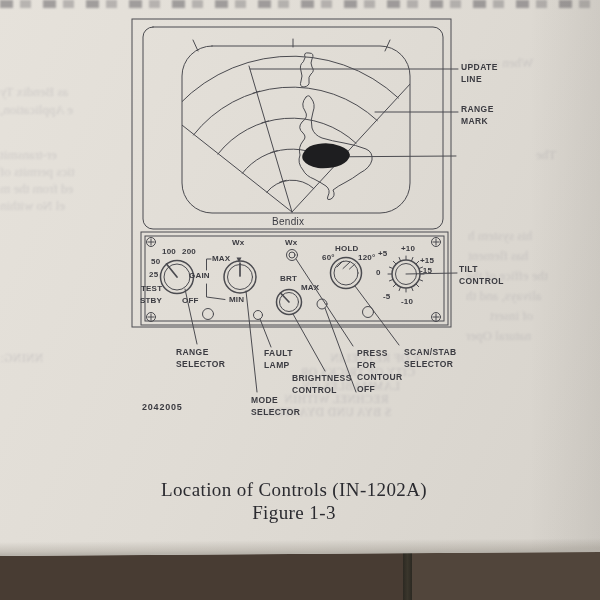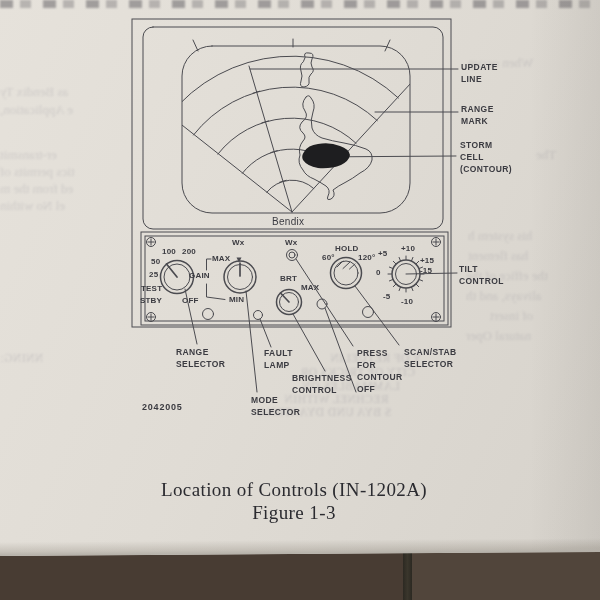--- a/index.html
+++ b/index.html
@@ -190,23 +190,20 @@
       <path d="M296 259 L353 346"></path>
       <path d="M325 308 L356 392"></path>
       <path d="M355 286 L399 345"></path>
     </g>
   </svg>
 
   <div class="lbl" style="left:461px;top:61px">UPDATE
 LINE</div>
   <div class="lbl" style="left:461px;top:103px">RANGE
 MARK</div>
-  <div class="lbl" style="left:460px;top:139px">STORM
-CELL
-(CONTOUR)</div>
   <div class="lbl" style="left:459px;top:263px">TILT
 CONTROL</div>
   <div class="lbl" style="left:176px;top:346px">RANGE
 SELECTOR</div>
   <div class="lbl" style="left:264px;top:347px">FAULT
 LAMP</div>
   <div class="lbl" style="left:251px;top:394px">MODE
 SELECTOR</div>
   <div class="lbl" style="left:292px;top:372px">BRIGHTNESS
 CONTROL</div>

